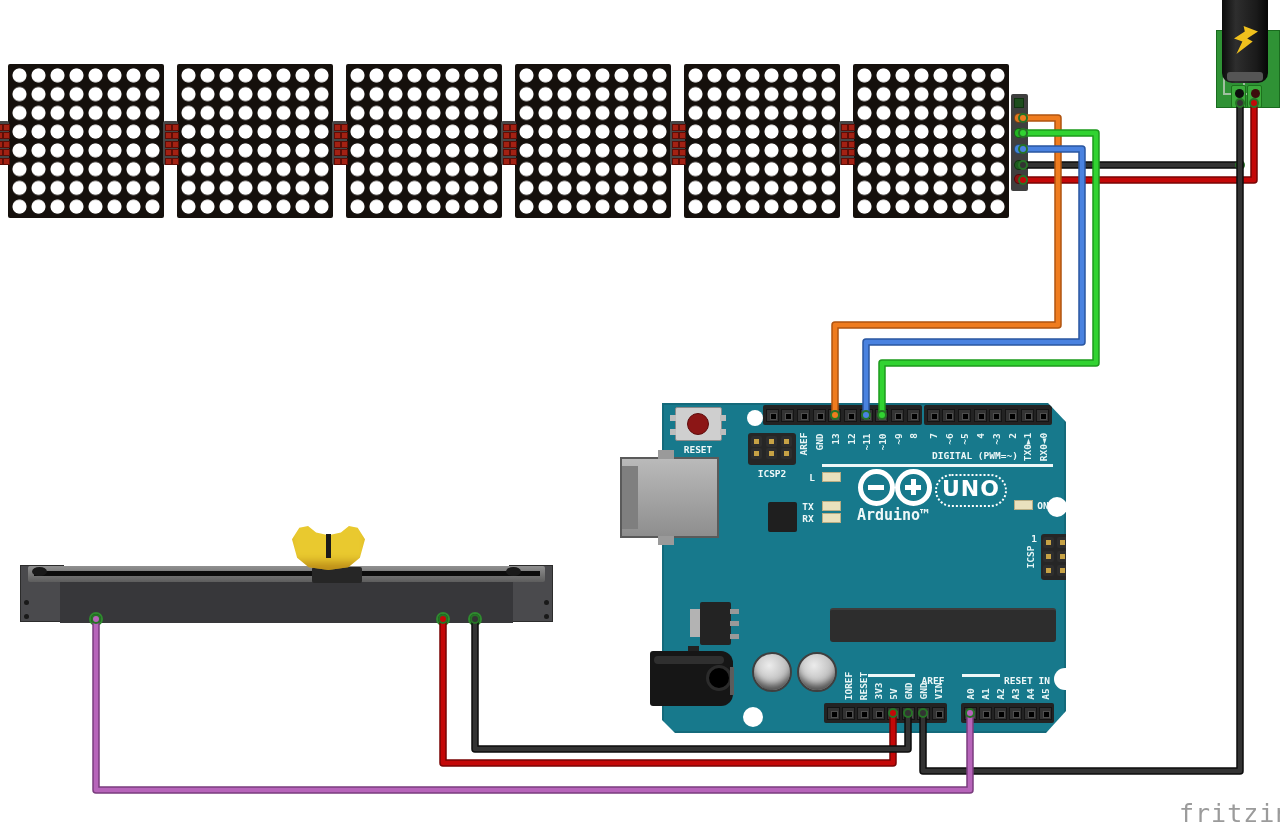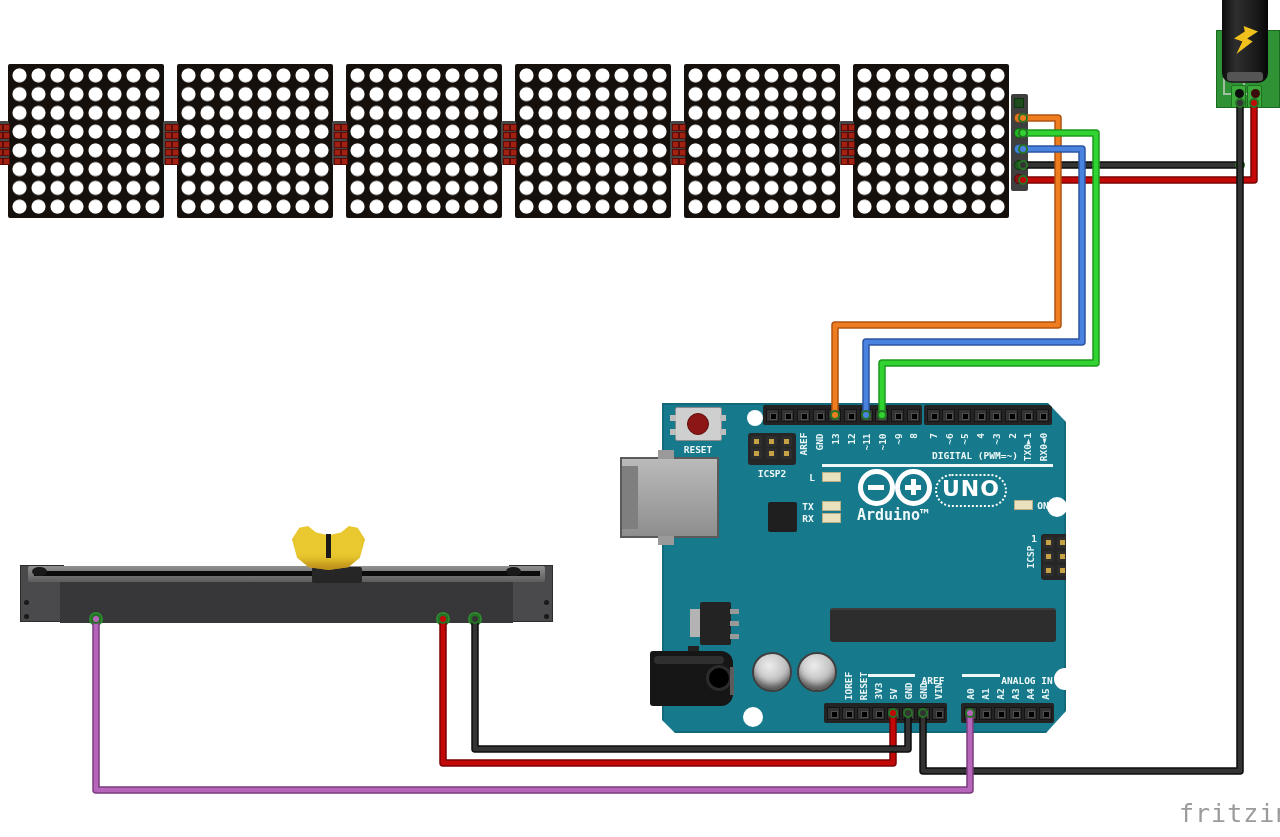--- a/index.html
+++ b/index.html
@@ -197,21 +197,21 @@
     <div class="abs" style="left:86px;top:30px;width:48px;height:32px;background:#262626;border-radius:3px;" id="icsp2"></div>
     <div class="hcap" style="left:110px;top:70px;">ICSP2</div>
 
     <div class="abs" style="left:153px;top:8px;width:8px;height:8px;border-radius:50%;background:#1d5a1d;"></div>
 
     <div class="sline" style="left:160px;top:61px;width:231px;"></div>
     <div class="hcap" style="left:313px;top:52px;">DIGITAL (PWM=~)</div>
     <div class="sline" style="left:206px;top:271px;width:47px;"></div>
     <div class="hcap" style="left:271px;top:277px;">AREF</div>
     <div class="sline" style="left:300px;top:271px;width:38px;"></div>
-    <div class="hcap" style="left:365px;top:277px;">ANALOG IN</div>
+    <div class="hcap" style="left:365px;top:277px;">RESET IN</div>
 
     <div class="led" style="left:160px;top:69px;"></div>
     <div class="hcap" style="left:150px;top:74px;">L</div>
     <div class="led" style="left:160px;top:98px;"></div>
     <div class="hcap" style="left:146px;top:103px;">TX</div>
     <div class="led" style="left:160px;top:110px;"></div>
     <div class="hcap" style="left:146px;top:115px;">RX</div>
     <div class="led" style="left:352px;top:97px;"></div>
     <div class="hcap" style="left:381px;top:102px;">ON</div>
 

